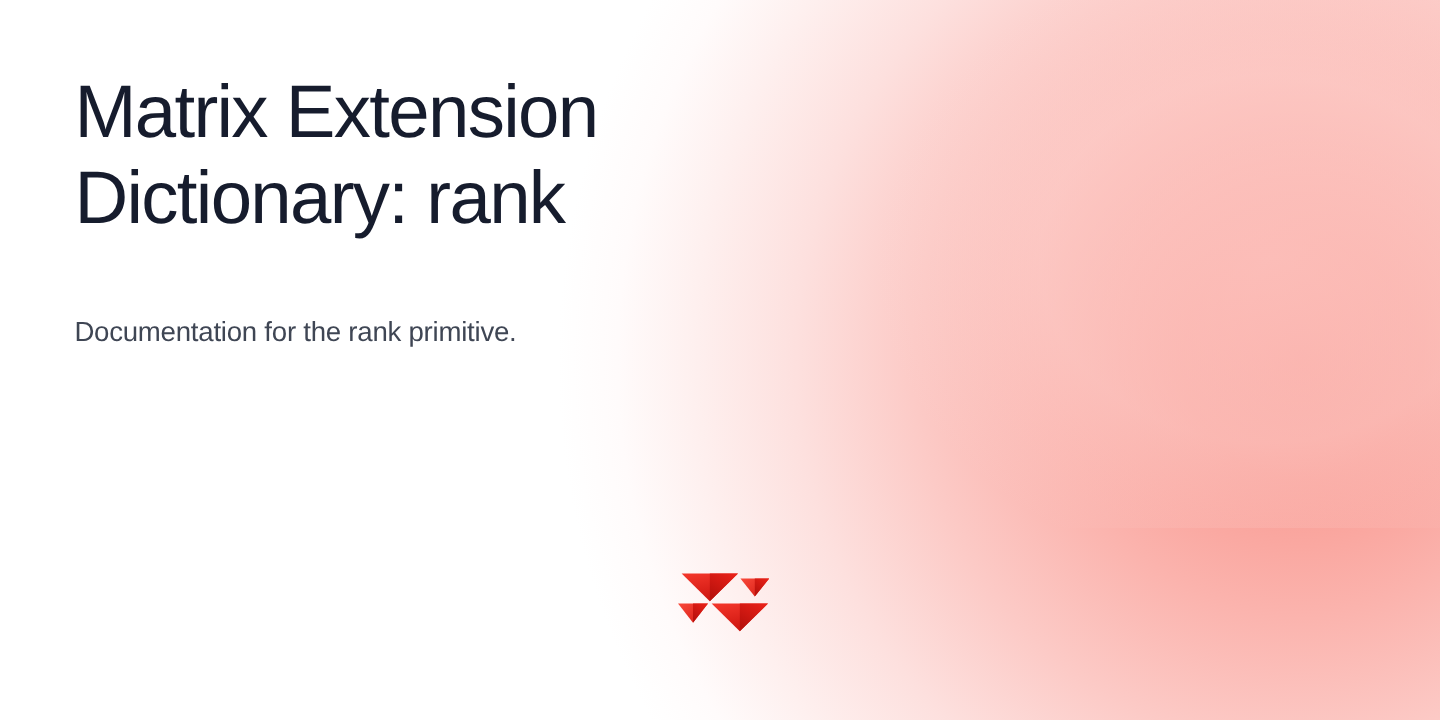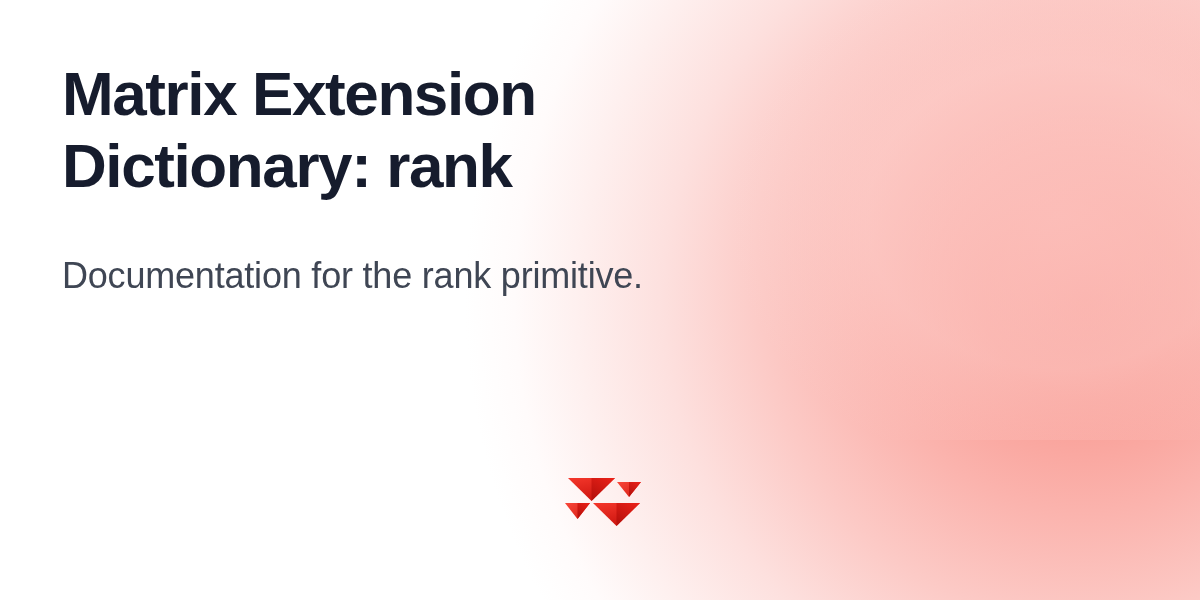--- a/index.html
+++ b/index.html
@@ -65,30 +65,30 @@
     position: absolute;
     left: 62px;
     top: 58px;
     width: 700px;
   }
 
   .title {
     margin: 0;
     font-size: 62px;
     line-height: 72px;
-    font-weight: 700;
+    font-weight: 400;
     letter-spacing: -1.4px;
     color: #161c2d;
     white-space: pre-line;
   }
 
   .subtitle {
     margin: 0;
     padding-top: 56px;
-    font-size: 36px;
+    font-size: 23px;
     line-height: 36px;
     font-weight: 400;
     letter-spacing: -0.2px;
     color: #3f4654;
   }
 
   
   .logo-mark {
     position: absolute;
     left: 565px;

